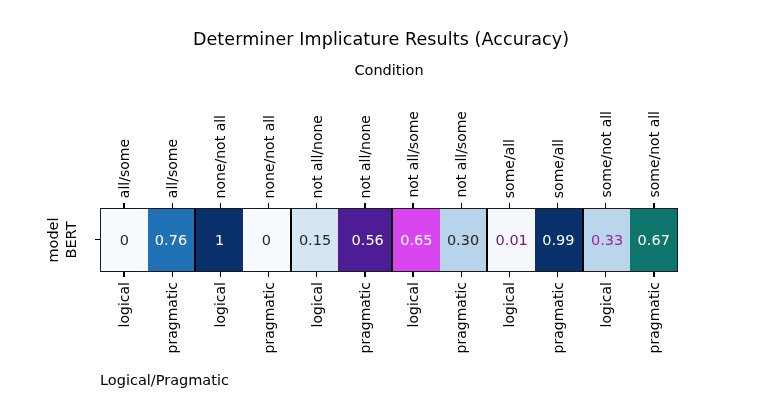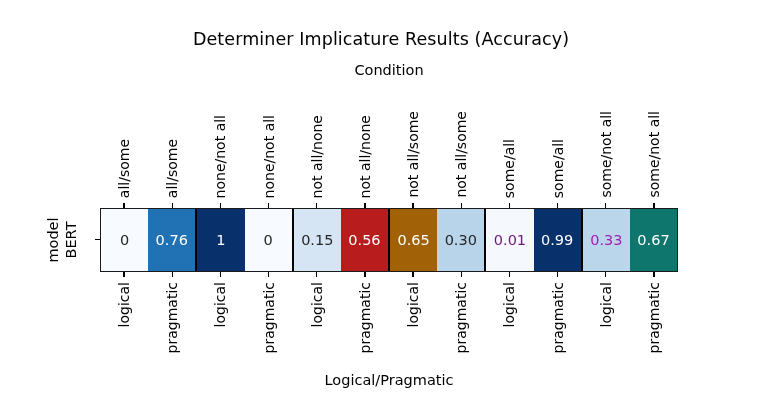--- a/index.html
+++ b/index.html
@@ -41,21 +41,20 @@
     text-align: center;
     font-size: 14.5px;
   }
 
   
   #bottom-axis-label {
     position: absolute;
     top: 372px;
     left: 100px;
     width: 578px;
-    text-align: center;
     font-size: 14.5px;
   }
 
   
   #y-axis-label {
     position: absolute;
     left: 20px;
     top: 207px;
     width: 66px;
     height: 66px;
@@ -248,24 +247,24 @@
       </div>
       <div class="hm-cell" style="background: rgb(8, 48, 107);">
         <span class="hm-value" style="color: rgb(255, 255, 255);">1</span>
       </div>
       <div class="hm-cell sep-right" style="background: rgb(247, 251, 255);">
         <span class="hm-value" style="color: rgb(38, 38, 38);">0</span>
       </div>
       <div class="hm-cell" style="background: rgb(214, 229, 244); text-align: center;">
         <span class="hm-value" style="color: rgb(38, 38, 38);">0.15</span>
       </div>
-      <div class="hm-cell sep-right" style="background: #b91c1c;">
+      <div class="hm-cell sep-right" style="background: #4c1d95; padding-left: 6px;">
         <span class="hm-value" style="color: rgb(255, 255, 255);">0.56</span>
       </div>
-      <div class="hm-cell" style="background: #a16207;">
+      <div class="hm-cell" style="background: #d946ef;">
         <span class="hm-value" style="color: rgb(255, 255, 255);">0.65</span>
       </div>
       <div class="hm-cell sep-right" style="background: rgb(184, 212, 234);">
         <span class="hm-value" style="color: rgb(38, 38, 38);">0.30</span>
       </div>
       <div class="hm-cell" style="background: rgb(245, 249, 254);">
         <span class="hm-value" style="color: #701a75;">0.01</span>
       </div>
       <div class="hm-cell sep-right" style="background: rgb(8, 48, 107);">
         <span class="hm-value" style="color: rgb(255, 255, 255);">0.99</span>

